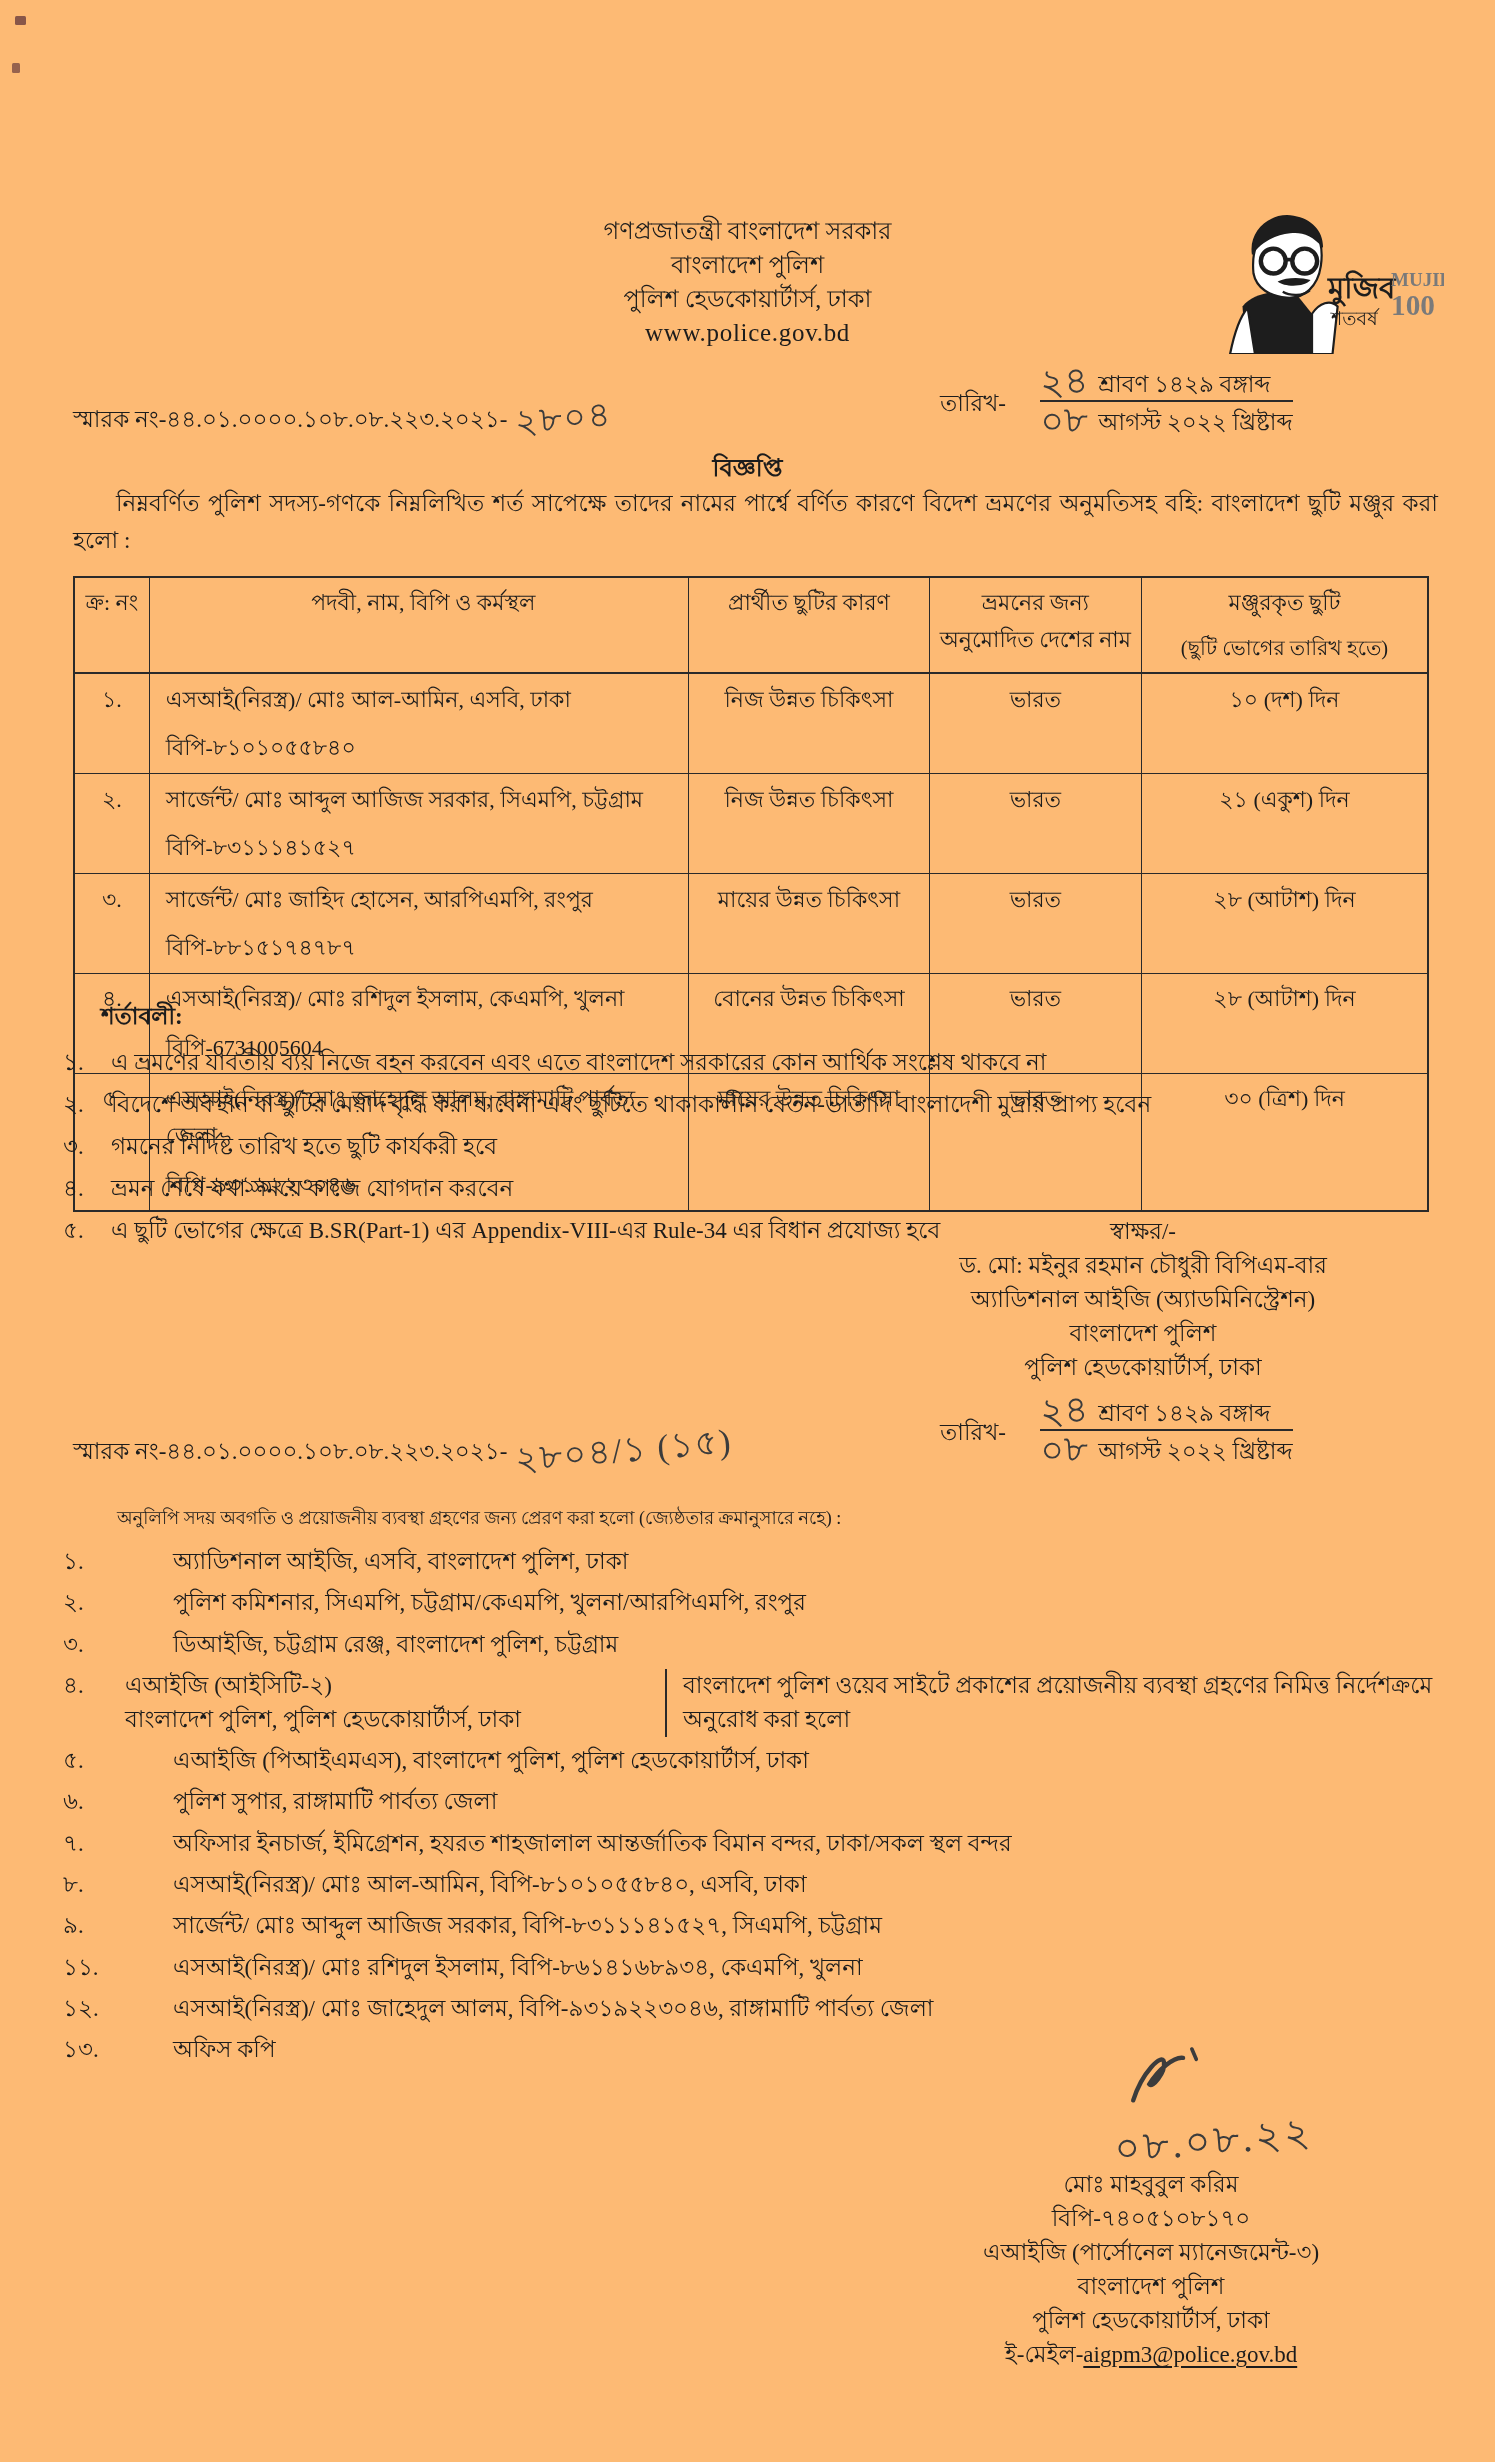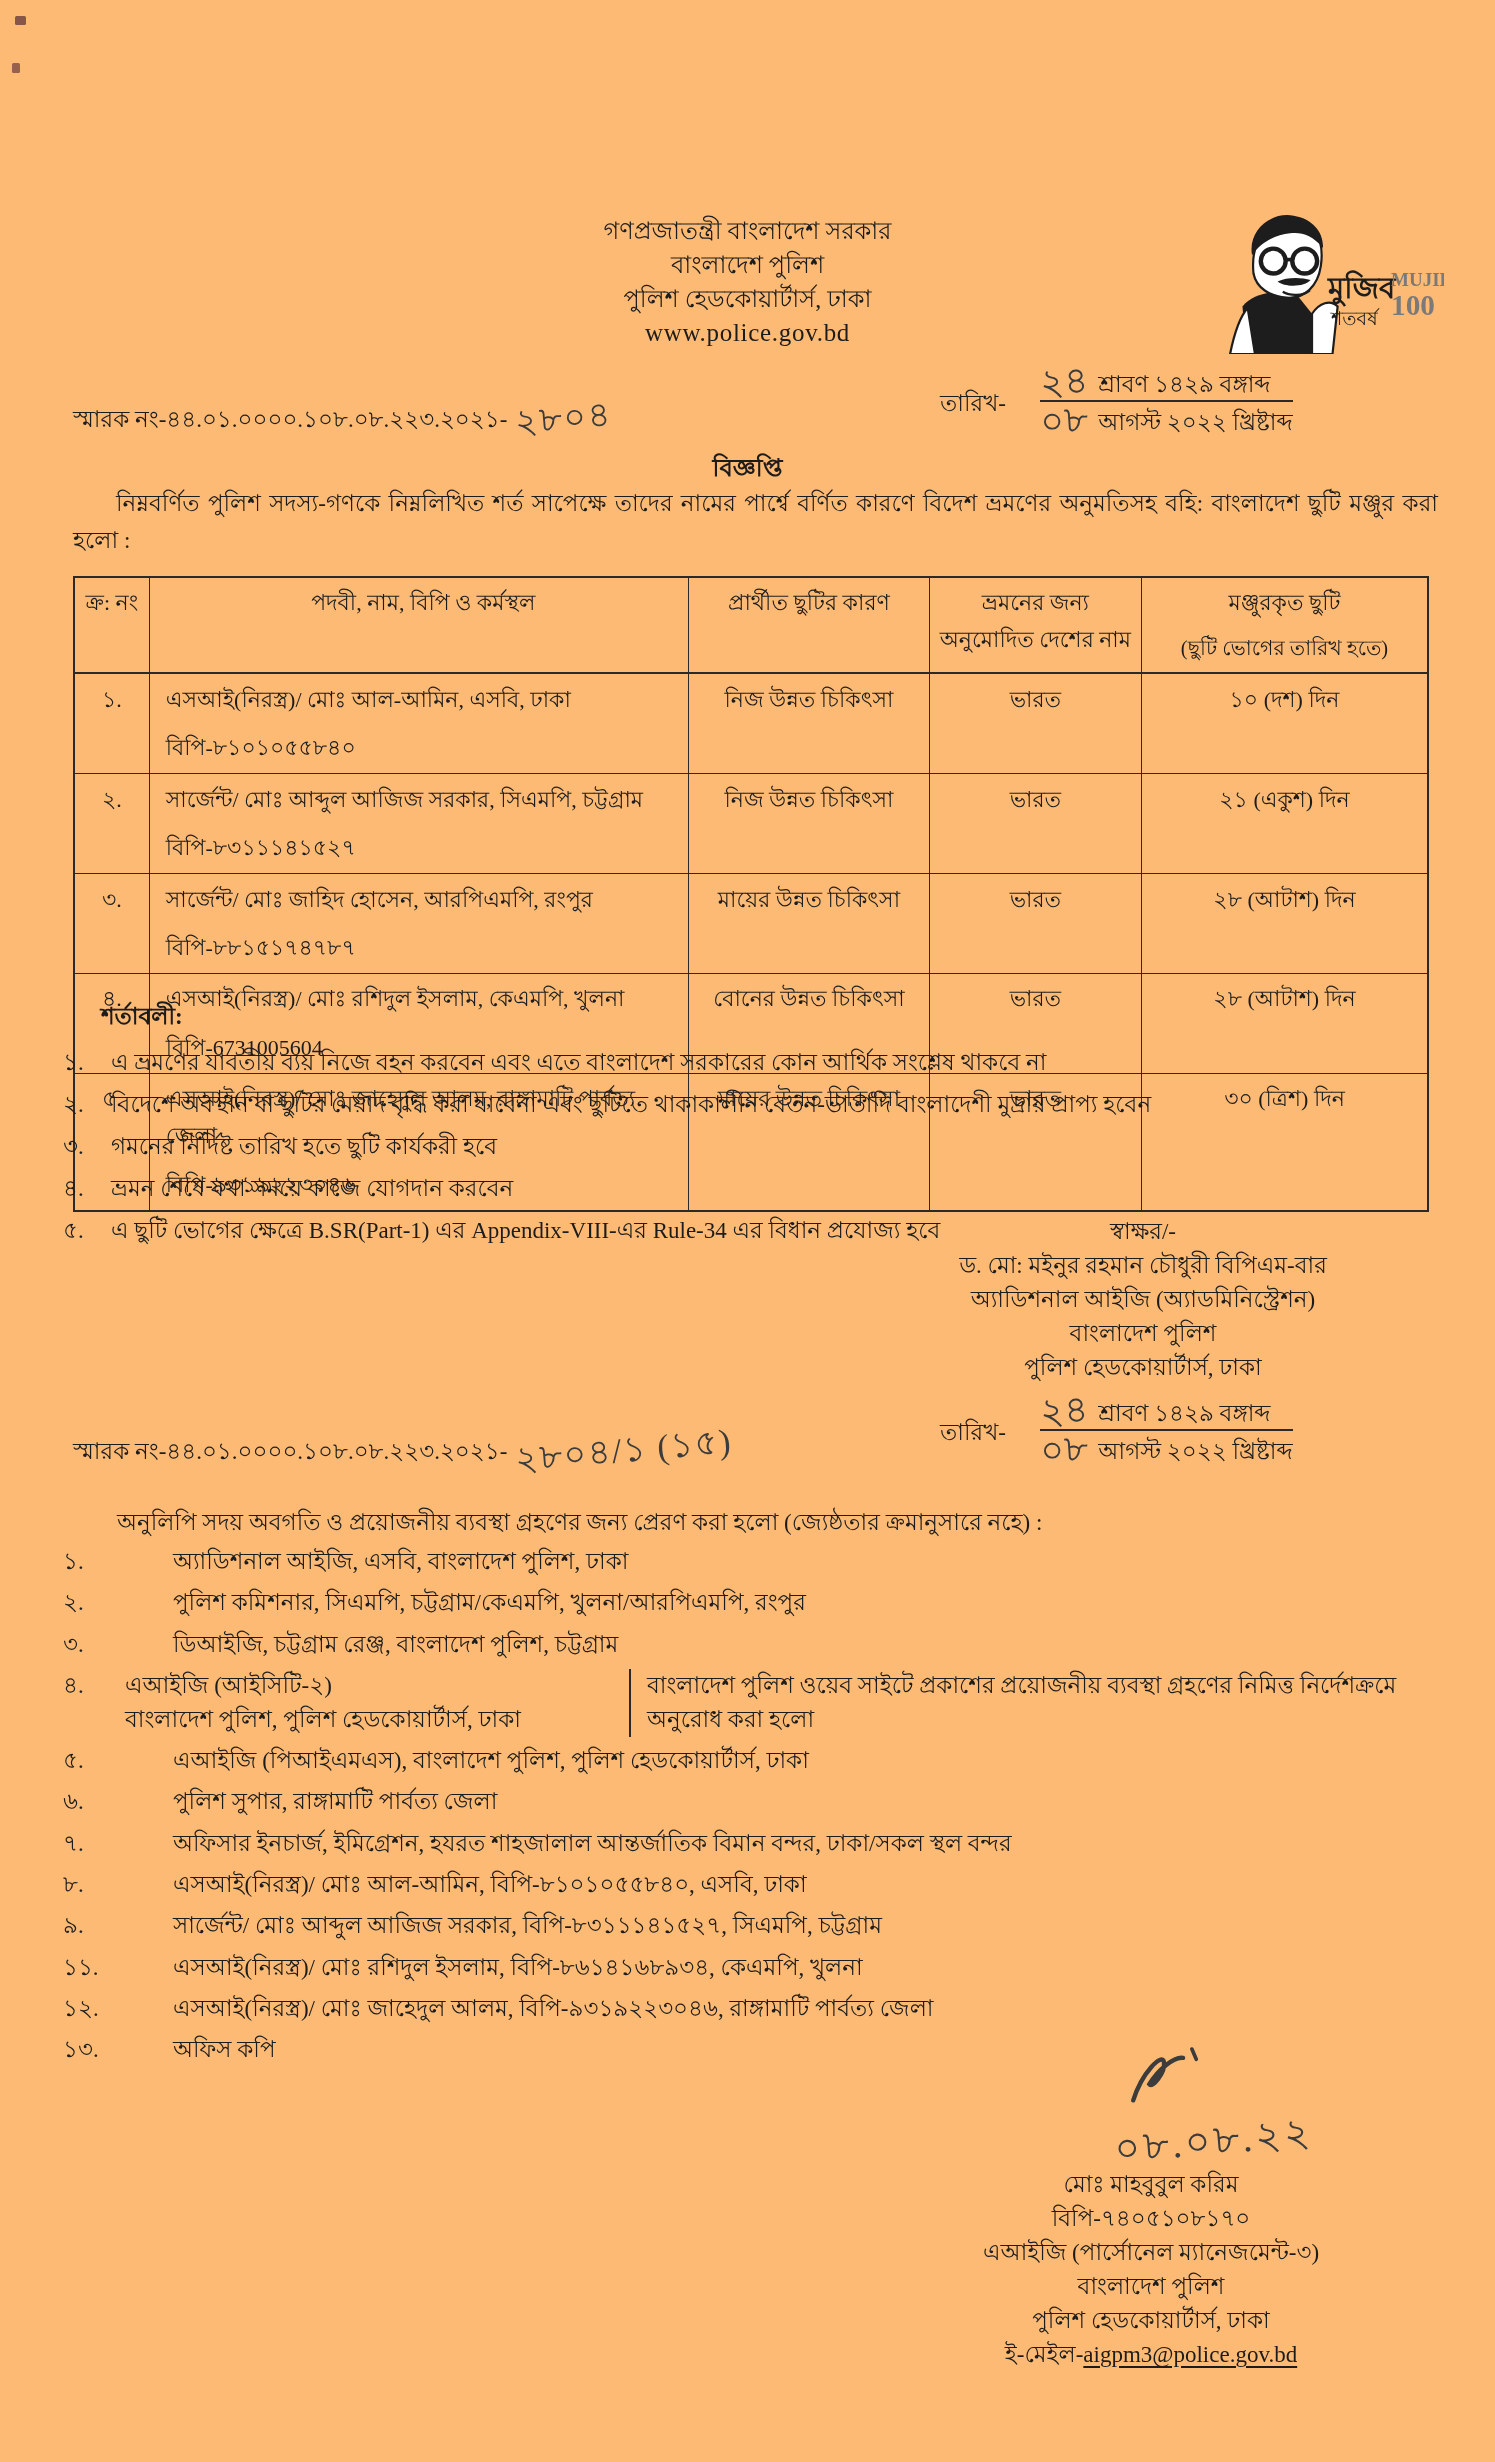--- a/index.html
+++ b/index.html
@@ -87,28 +87,28 @@
   .cond-title{left:101px;top:998px;font-size:23px;font-weight:bold;}
   .conds{left:63px;top:1047px;width:1341px;font-size:23px;}
   .cond-row{display:flex;margin-bottom:11px;line-height:31px;}
   .cond-no{width:48px;flex:none;}
   .cond-text{flex:1;}
 
   
   .sig1{left:846px;top:1215px;width:594px;font-size:23px;line-height:34px;text-align:center;}
 
   
-  .dist-intro{left:117px;top:1504px;width:1275px;font-size:23px;}
+  .dist-intro{left:117px;top:1504px;width:1275px;font-size:18px;}
   .dist{left:63px;top:1545px;width:1378px;font-size:23px;}
   .dist-row{display:flex;margin-bottom:7.3px;line-height:34px;}
   .dist-no{width:62px;flex:none;}
   .dist-text{flex:1;margin-left:48px;}
   .dist-row4{display:flex;margin-bottom:7.3px;line-height:34px;}
   .d4-left{width:504px;flex:none;}
-  .d4-note{border-left:2.2px solid #2a2a2a;padding-left:16px;flex:1;line-height:34px;}
+  .d4-note{border-left:2.2px solid #2a2a2a;padding-left:16px;flex:1;line-height:34px;margin-left:36px;}
 
   
   .squiggle{left:1120px;top:2043px;width:110px;height:70px;}
   .hand-date{
     left:1114px;top:2109px;font-size:40px;color:#3c3c3c;
     transform:rotate(-5deg);letter-spacing:2.9px;white-space:nowrap;
   }
   .sig2{left:865px;top:2168px;width:572px;font-size:23px;line-height:34px;text-align:center;}
   .sig2 .email u{text-underline-offset:4.4px;}
 

